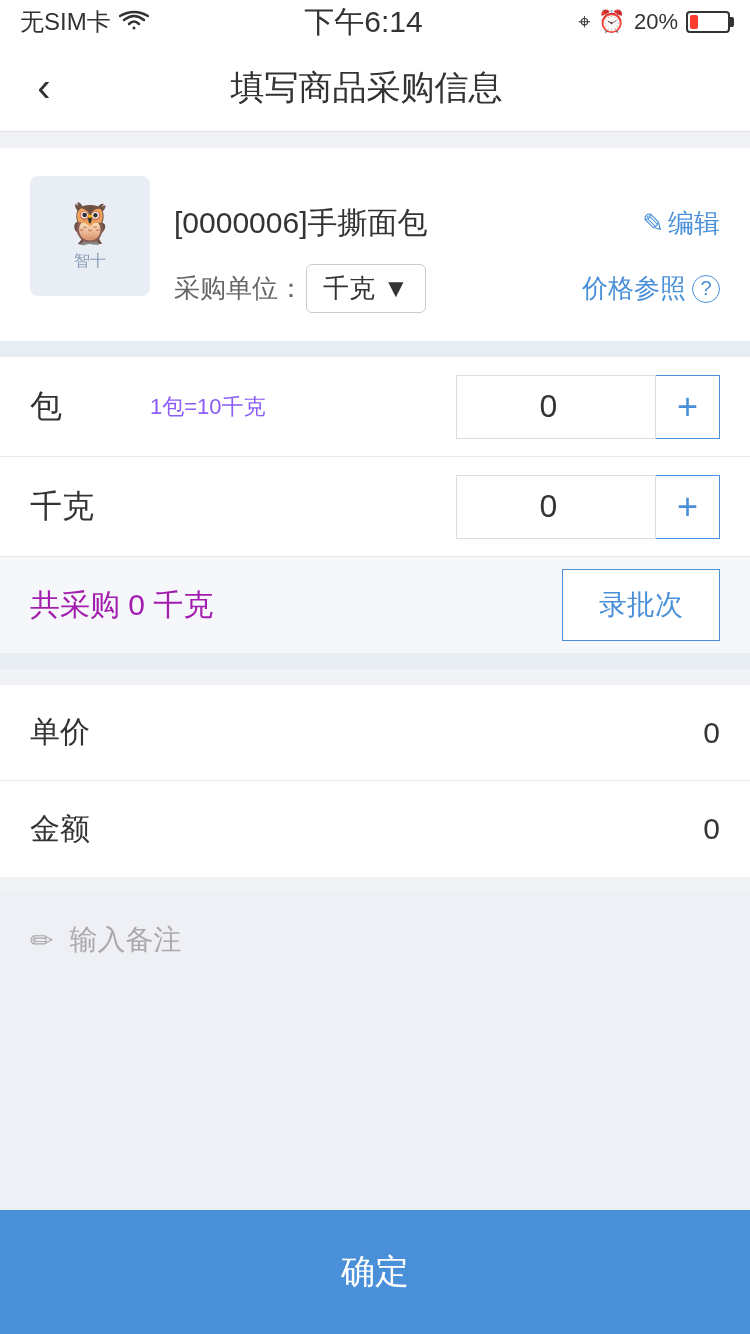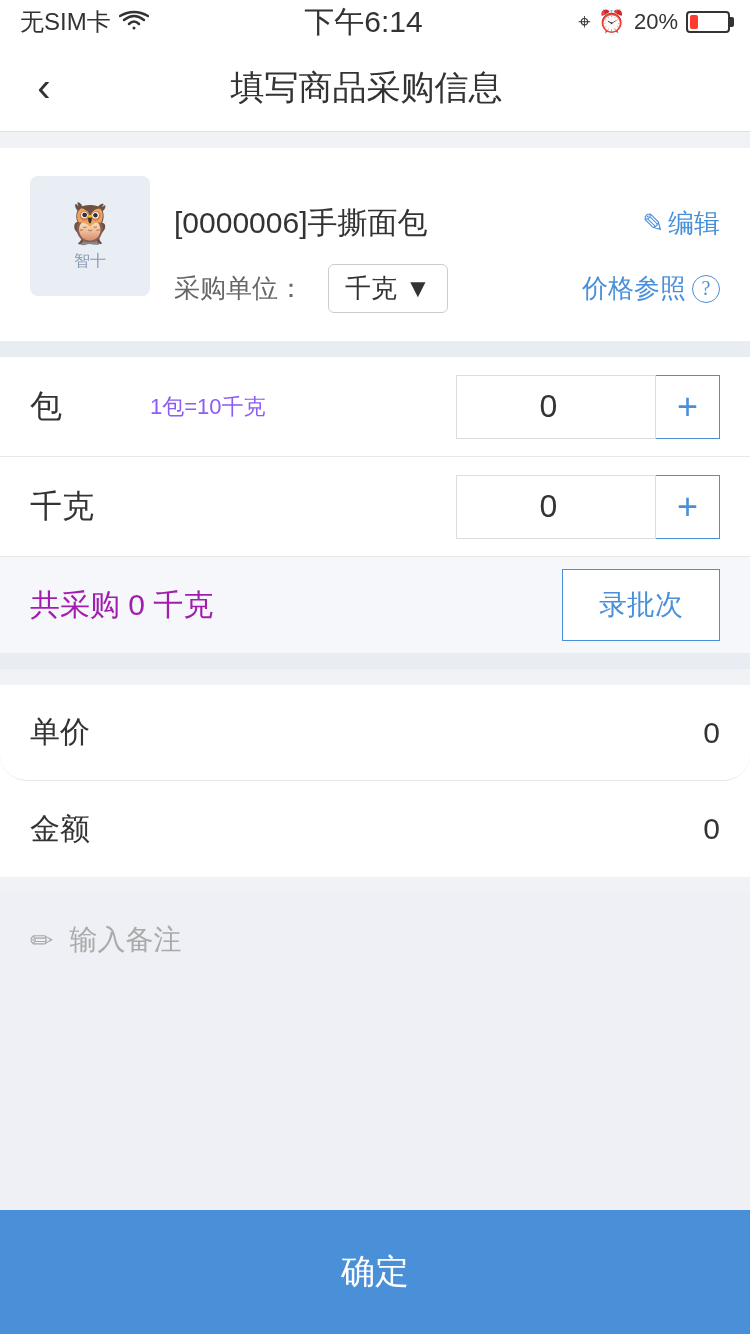--- a/index.html
+++ b/index.html
@@ -155,21 +155,20 @@
       gap: 8px;
       cursor: pointer;
     }
     .price-ref {
       font-size: 26px;
       color: #4a90d9;
       display: flex;
       align-items: center;
       gap: 6px;
       cursor: pointer;
-      font-family: Liberation Serif, serif;
     }
 
     
     .divider-thick {
       width: 750px;
       height: 16px;
       background: #e8edf3;
     }
 
     
@@ -251,21 +250,20 @@
       background: #fff;
       margin-top: 16px;
     }
     .info-row {
       display: flex;
       align-items: center;
       justify-content: space-between;
       padding: 0 30px;
       height: 96px;
       border-bottom: 1px solid #e8e8e8;
-      border-radius: 27px;
     }
     .info-row:last-child {
       border-bottom: none;
     }
     .info-label {
       font-size: 30px;
       color: #333;
     }
     .info-value {
       font-size: 30px;
@@ -356,21 +354,21 @@
   </div>
   <div class="product-info">
     <div class="product-title-row">
       <span class="product-name">[0000006]手撕面包</span>
       <span class="edit-btn">
         <span>✎</span>
         <span>编辑</span>
       </span>
     </div>
     <div class="purchase-unit-row">
-      <div style="display:flex;align-items:center;gap:24px;">
+      <div style="display:flex;align-items:center;gap:2px;">
         <span class="unit-label">采购单位：</span>
         <div class="unit-select">
           <span>千克</span>
           <span>▼</span>
         </div>
       </div>
       <div class="price-ref">
         <span>价格参照</span>
         <span style="border:1px solid #4a90d9;border-radius:50%;width:28px;height:28px;display:inline-flex;align-items:center;justify-content:center;font-size:20px;">?</span>
       </div>

